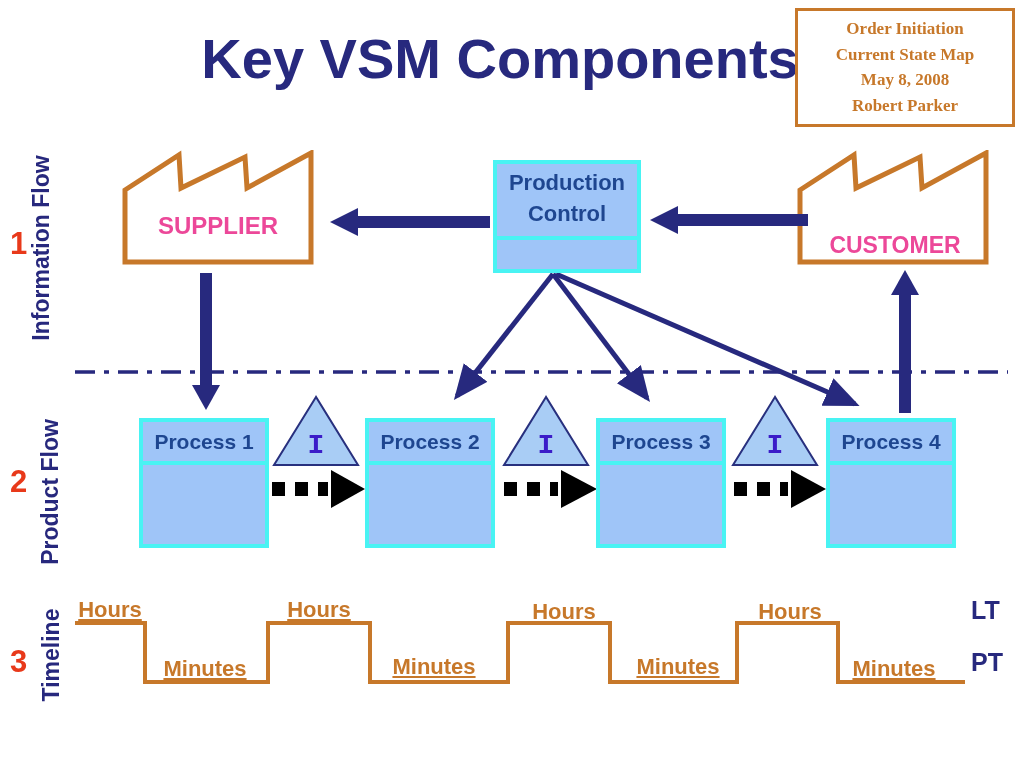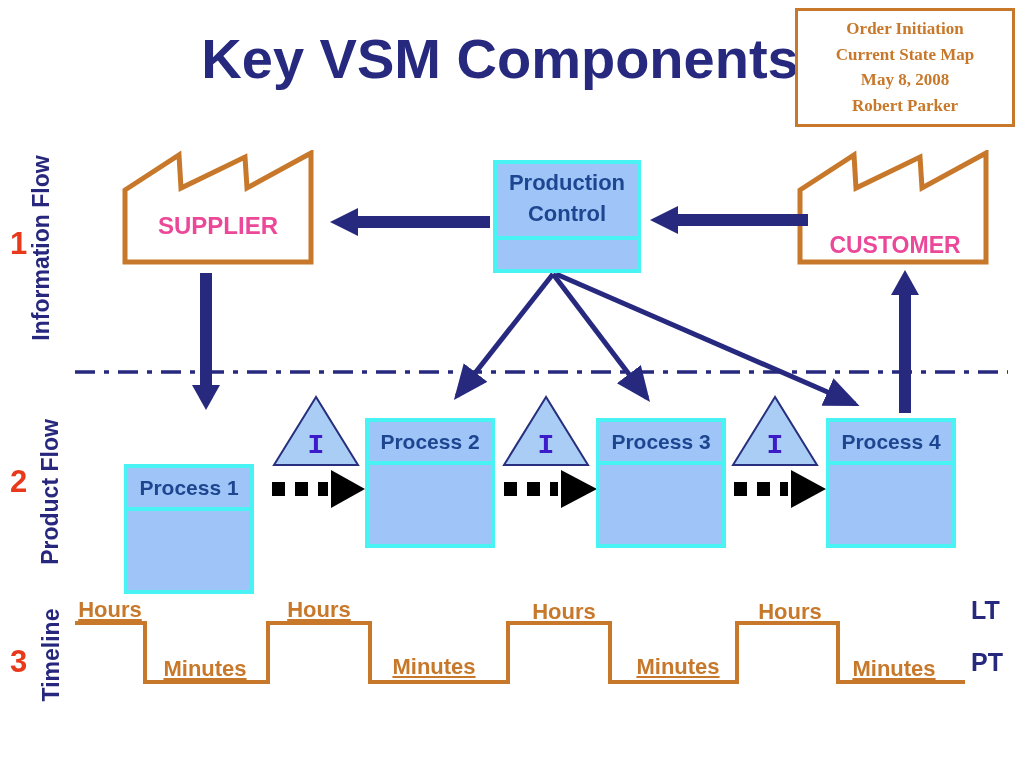--- a/index.html
+++ b/index.html
@@ -107,21 +107,21 @@
   <svg class="abs" style="left:797px;top:150px;" width="192" height="115" viewBox="0 0 192 115">
     <path d="M3,112 L3,40 L57,5 L59,38 L123,7 L125,38 L189,3 L189,112 Z" fill="#ffffff" stroke="#C7782A" stroke-width="5"></path>
   </svg>
   <div class="abs factory-label" style="left:805px;top:220px;width:180px;font-size:23px;margin-top:12px;">CUSTOMER</div>
 
   <div class="abs" id="pc-box">
     <div id="pc-label">Production Control</div>
     <div id="pc-divider"></div>
   </div>
 
-  <div class="abs process-box" style="left:124px;margin-top:46px;">
+  <div class="abs process-box" style="left:139px;">
     <div class="process-title">Process 1</div>
   </div>
   <div class="abs process-box" style="left:365px;">
     <div class="process-title">Process 2</div>
   </div>
   <div class="abs process-box" style="left:596px;">
     <div class="process-title">Process 3</div>
   </div>
   <div class="abs process-box" style="left:826px;">
     <div class="process-title">Process 4</div>

